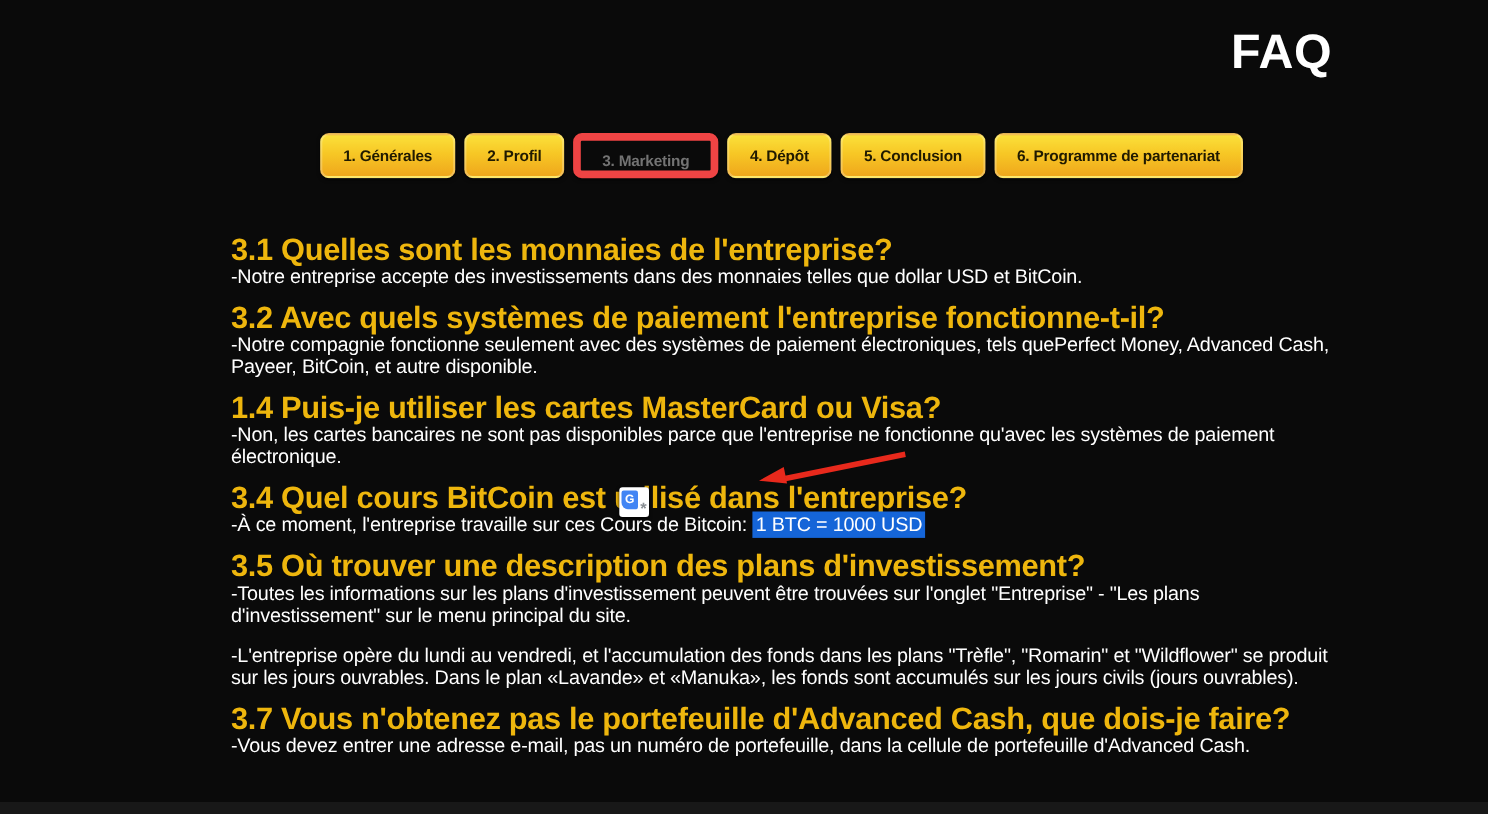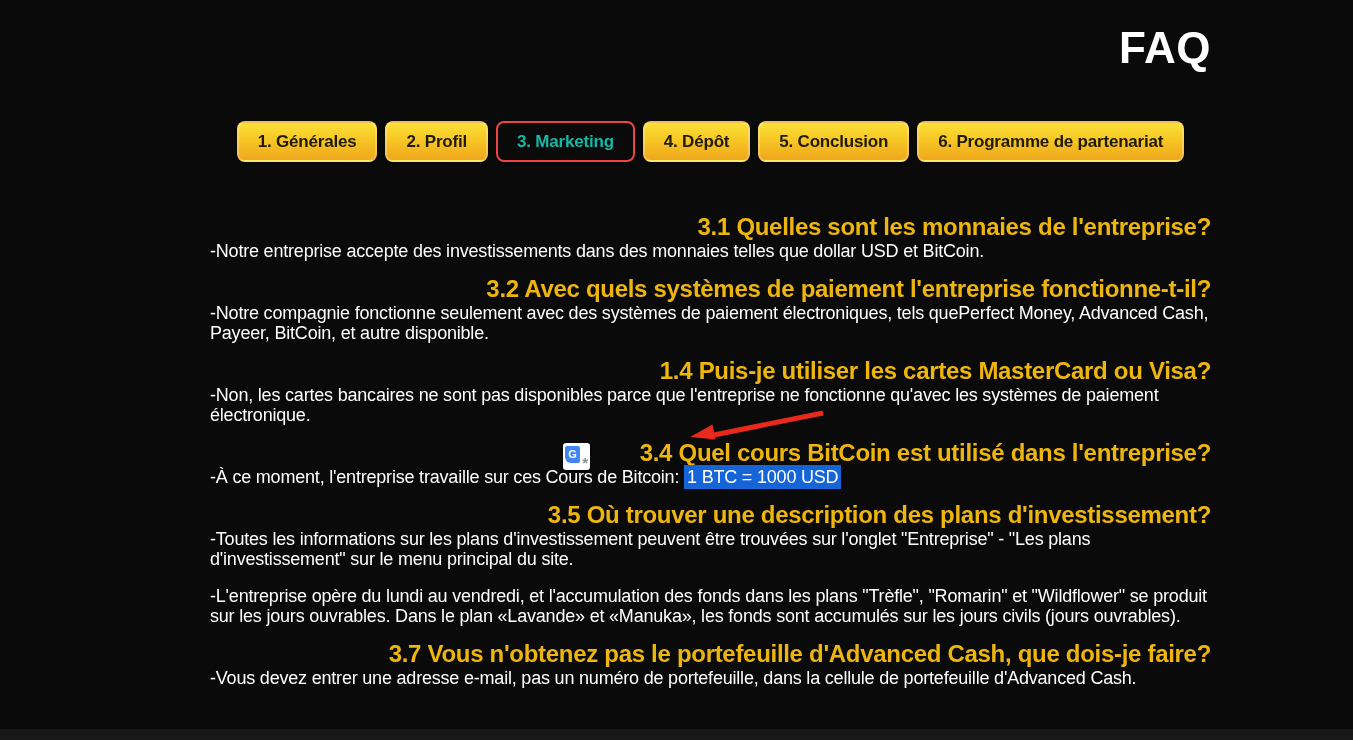--- a/index.html
+++ b/index.html
@@ -25,40 +25,39 @@
     display:flex; justify-content:center; gap:8px;
   }
   .tab {
     height:41px; line-height:37px;
     padding:0 19px;
     border-radius:8px;
     border:2px solid rgba(255,255,255,0.25);
     background:linear-gradient(180deg,#fbe03a 0%, #f7c725 45%, #efa71c 100%);
     color:#201a00;
     font-family:"Liberation Sans", sans-serif;
-    font-size:17px; font-weight:bold;
+    font-size:14px; font-weight:bold;
     letter-spacing:-0.2px;
     cursor:pointer;
     box-shadow:0 1px 3px rgba(0,0,0,0.6);
     white-space:nowrap;
   }
   .tab.active {
     background:#0a0a0a;
-    border:2px solid #ef4444;
-    color:#14b8a6;
+    border:7px solid #ef4444;
+    color:#737373;
   }
 
   .faq { margin-top:54px; }
   .faq-section { margin:0; }
   .faq-question {
     margin:0 0 4px 0;
     color:#eeb60d;
-    font-size:24px; line-height:21px; font-weight:bold;
+    font-size:28px; line-height:21px; font-weight:bold;
     letter-spacing:-0.3px;
-    text-align:right;
   }
   .faq-answer {
     margin:0 0 17px 0;
     color:#ffffff;
     font-size:18px; line-height:20px;
     letter-spacing:-0.2px;
   }
   .selection-highlight {
     background:#1565d8;
     color:#ffffff;

